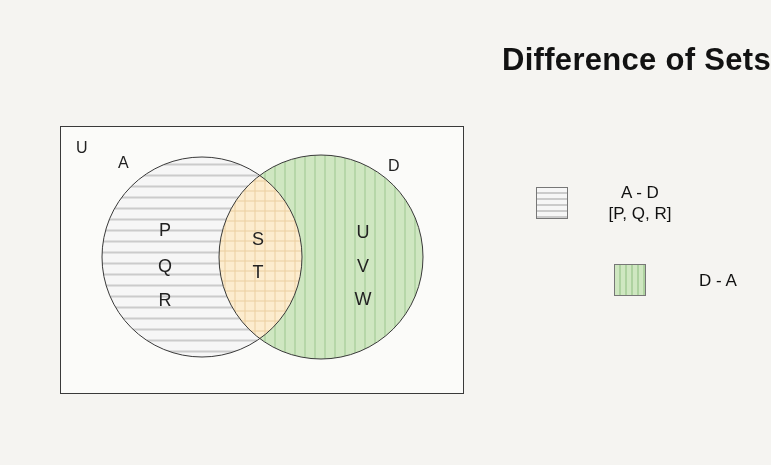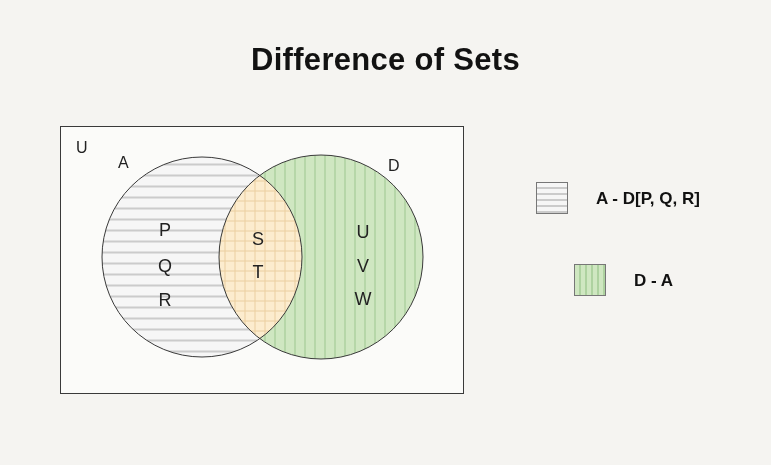--- a/index.html
+++ b/index.html
@@ -10,21 +10,21 @@
     width: 771px;
     height: 465px;
     background: #f5f4f1;
     overflow: hidden;
   }
   .title {
     position: absolute;
     top: 42px;
     left: 0;
     width: 100%;
-    text-align: center;
+    text-align: right;
     font-size: 31px;
     font-weight: 700;
     color: #121212;
     letter-spacing: 0.3px;
   }
   .venn {
     position: absolute;
     left: 60px;
     top: 126px;
   }
@@ -32,26 +32,26 @@
   .outline { fill: none; stroke: #3a3a3a; stroke-width: 1; }
   .lbl { font-family: "Liberation Sans", sans-serif; font-size: 16px; fill: #222; }
   .el  { font-family: "Liberation Sans", sans-serif; font-size: 18px; fill: #222; }
   .legend-item {
     position: absolute;
     display: flex;
     align-items: center;
     gap: 28px;
   }
   .legend-item-1 { left: 536px; top: 182px; }
-  .legend-item-2 { left: 528px; top: 264px; padding-left: 46px; }
+  .legend-item-2 { left: 568px; top: 264px; padding-left: 46px; }
   .legend-text {
     display: flex;
-    flex-direction: row;
+    flex-direction: column;
     align-items: center;
-    font-weight: 700;
+    font-weight: 400;
     font-size: 17px;
     color: #111;
     line-height: 21px;
     min-width: 88px;
   }
   .swatch {
     width: 32px;
     height: 32px;
     border: 1px solid #777;
     flex: 0 0 auto;

